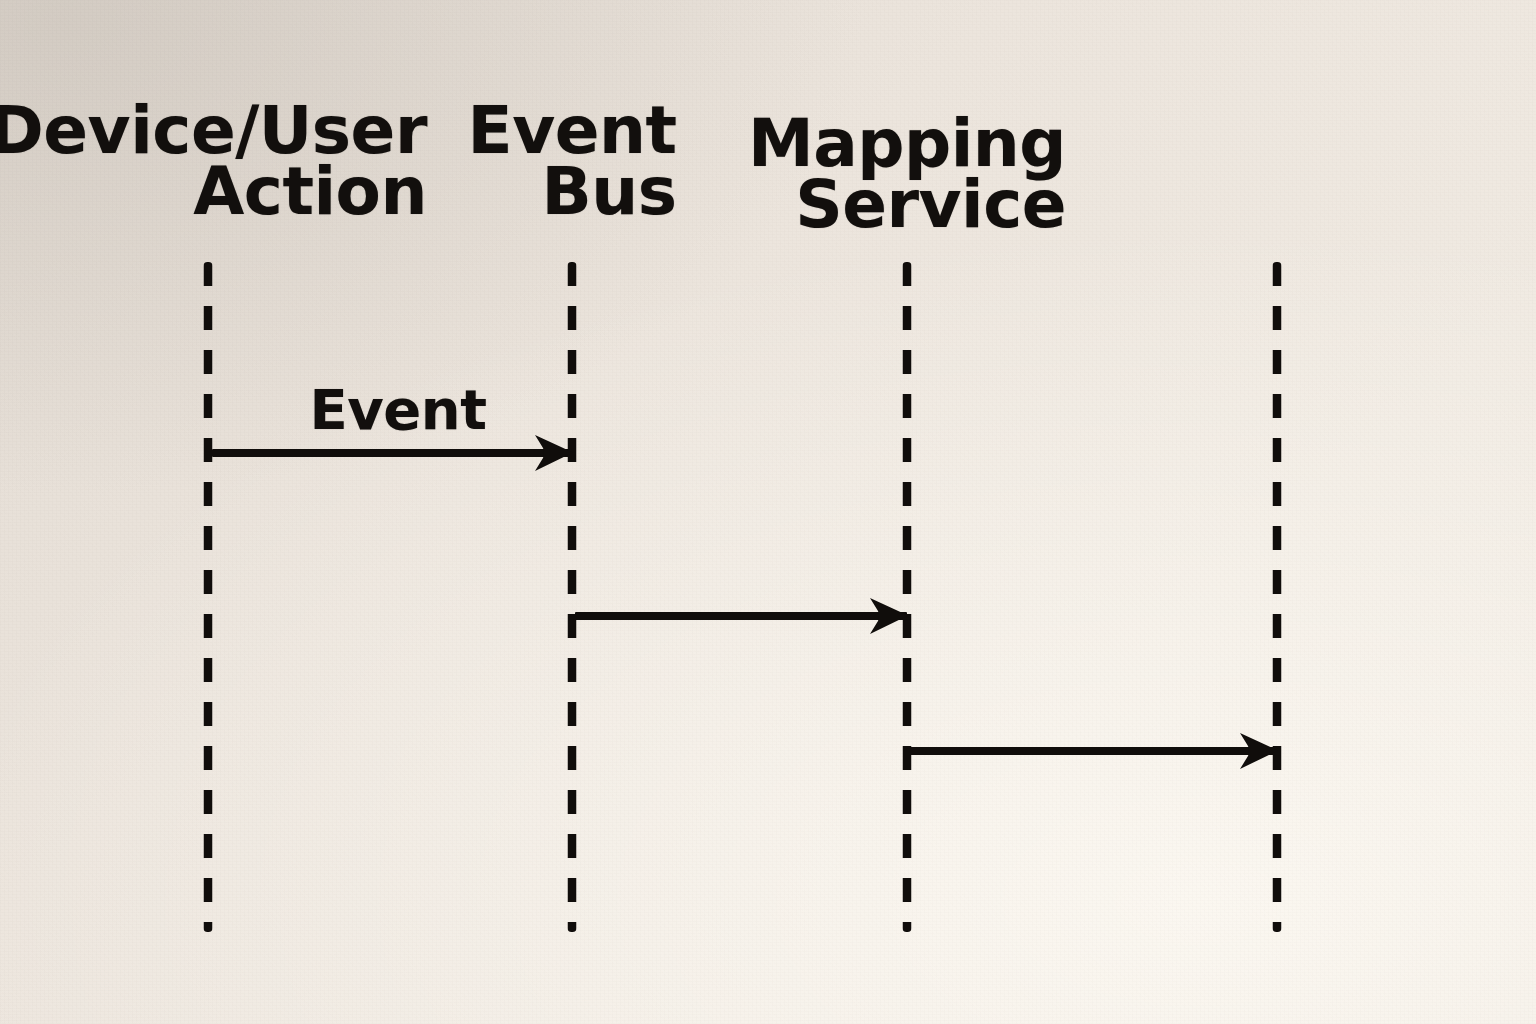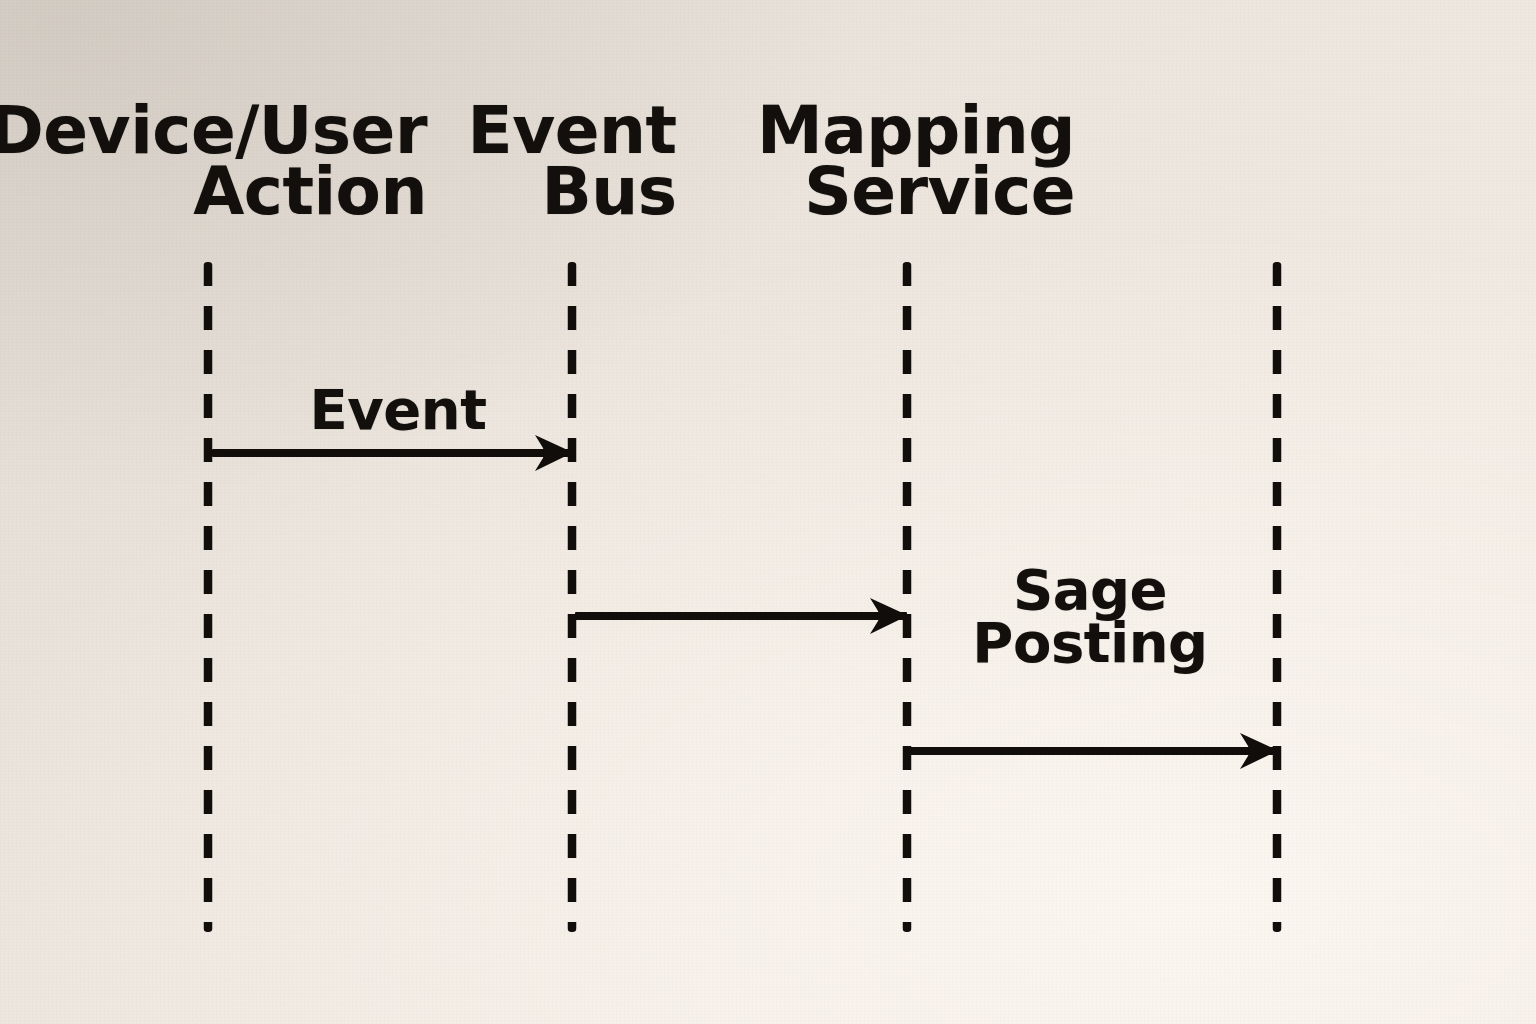--- a/index.html
+++ b/index.html
@@ -107,21 +107,21 @@
 
   <div class="lifeline" id="lifeline-0" style="left: 208px; top: 262px; height: 670px;"></div>
   <div class="lifeline" id="lifeline-1" style="left: 572px; top: 262px; height: 670px;"></div>
   <div class="lifeline" id="lifeline-2" style="left: 907px; top: 262px; height: 670px;"></div>
   <div class="lifeline" id="lifeline-3" style="left: 1277px; top: 262px; height: 670px;"></div>
 
   <div class="hand lifeline-header" id="header-0" style="left: 208px; top: 100px;">Device/User
 Action</div>
   <div class="hand lifeline-header" id="header-1" style="left: 572px; top: 100px;">Event
 Bus</div>
-  <div class="hand lifeline-header" id="header-2" style="left: 907px; top: 100px; margin-left: 9px;">Mapping
+  <div class="hand lifeline-header" id="header-2" style="left: 907px; top: 113px;">Mapping
 Service</div>
 
   <div class="message" id="message-0" style="left: 212px; top: 453px; width: 360px;">
     <div class="line"></div>
     <div class="head">
       <svg viewBox="0 0 46 46" xmlns="http://www.w3.org/2000/svg" aria-hidden="true">
         <path d="M6 5 L44 22.5 L6 41 L14 28 Q16 23 14 18 Z" fill="#100d0b"></path>
       </svg>
     </div>
   </div>
@@ -137,17 +137,15 @@
   </div>
 
   <div class="message" id="message-2" style="left: 910px; top: 751px; width: 367px;">
     <div class="line"></div>
     <div class="head">
       <svg viewBox="0 0 46 46" xmlns="http://www.w3.org/2000/svg" aria-hidden="true">
         <path d="M6 5 L44 22.5 L6 41 L14 28 Q16 23 14 18 Z" fill="#100d0b"></path>
       </svg>
     </div>
   </div>
-  <div class="hand message-label" id="label-2" style="left: 1090px; top: 563px;">Sage
-Posting</div>
 
   <div id="grain"></div>
 </div>
 
 </body></html>

